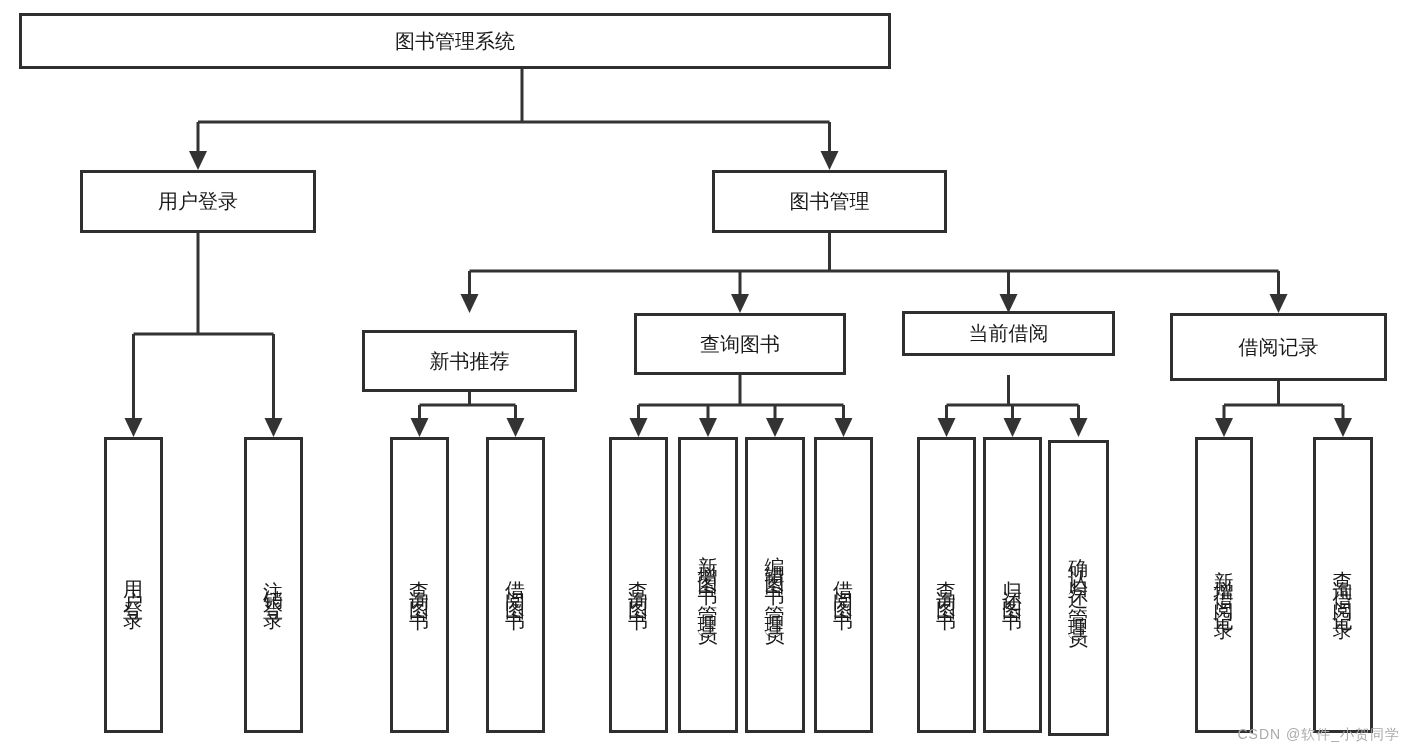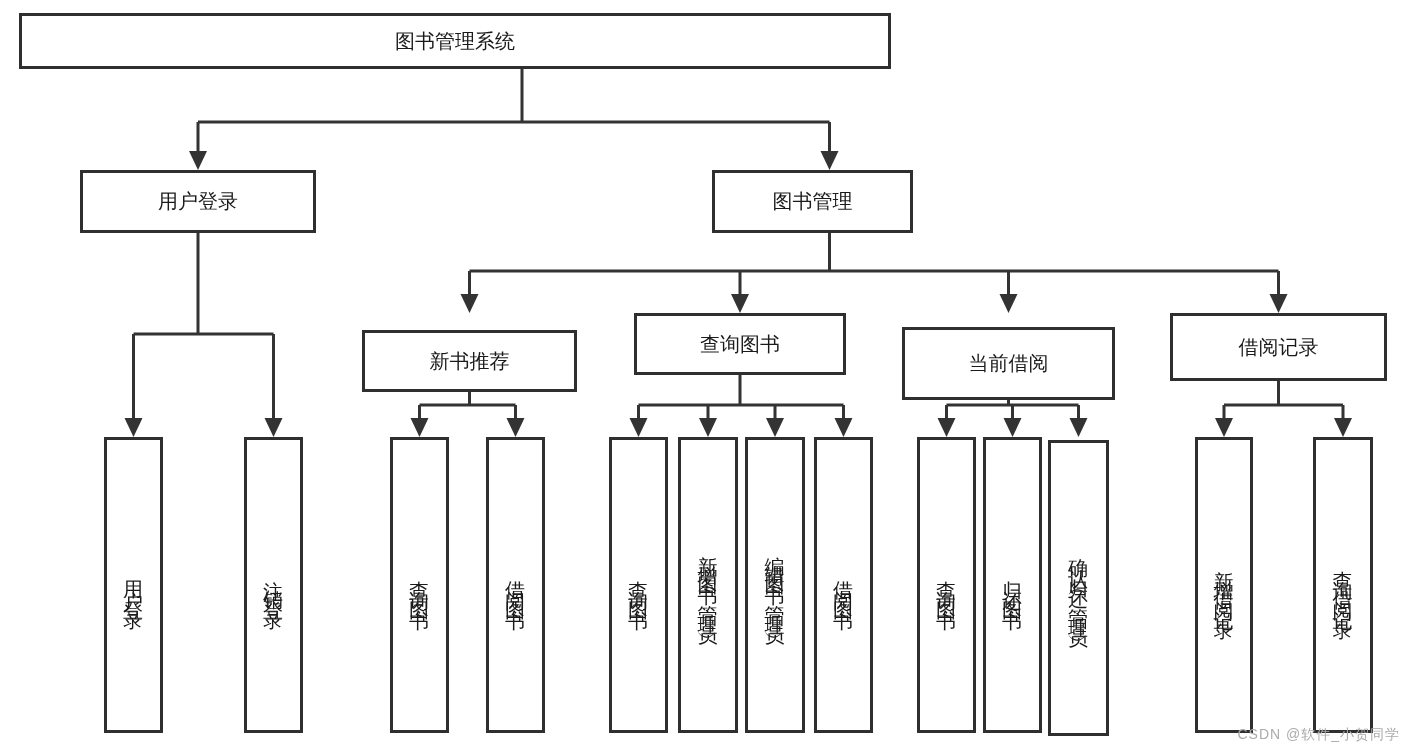--- a/index.html
+++ b/index.html
@@ -92,31 +92,31 @@
     </g>
   </svg>
 
   <div class="node" style="left:19px; top:13px; width:872px; height:56px">
     <span class="label">图书管理系统</span>
   </div>
 
   <div class="node" style="left:80px; top:170px; width:236px; height:63px">
     <span class="label">用户登录</span>
   </div>
-  <div class="node" style="left:712px; top:170px; width:201px; height:63px">
+  <div class="node" style="left:712px; top:170px; width:235px; height:63px">
     <span class="label">图书管理</span>
   </div>
 
   <div class="node" style="left:362px; top:330px; width:215px; height:62px">
     <span class="label">新书推荐</span>
   </div>
   <div class="node" style="left:634px; top:313px; width:212px; height:62px">
     <span class="label">查询图书</span>
   </div>
-  <div class="node" style="left:902px; top:327px; width:213px; height:73px">
+  <div class="node" style="left:902px; top:311px; width:213px; height:45px">
     <span class="label">当前借阅</span>
   </div>
   <div class="node" style="left:1170px; top:313px; width:217px; height:68px">
     <span class="label">借阅记录</span>
   </div>
 
   <div class="node v" style="left:104px; top:437px; width:59px; height:296px">
     <span class="label">用户登录</span>
   </div>
   <div class="node v" style="left:244px; top:437px; width:59px; height:296px">

